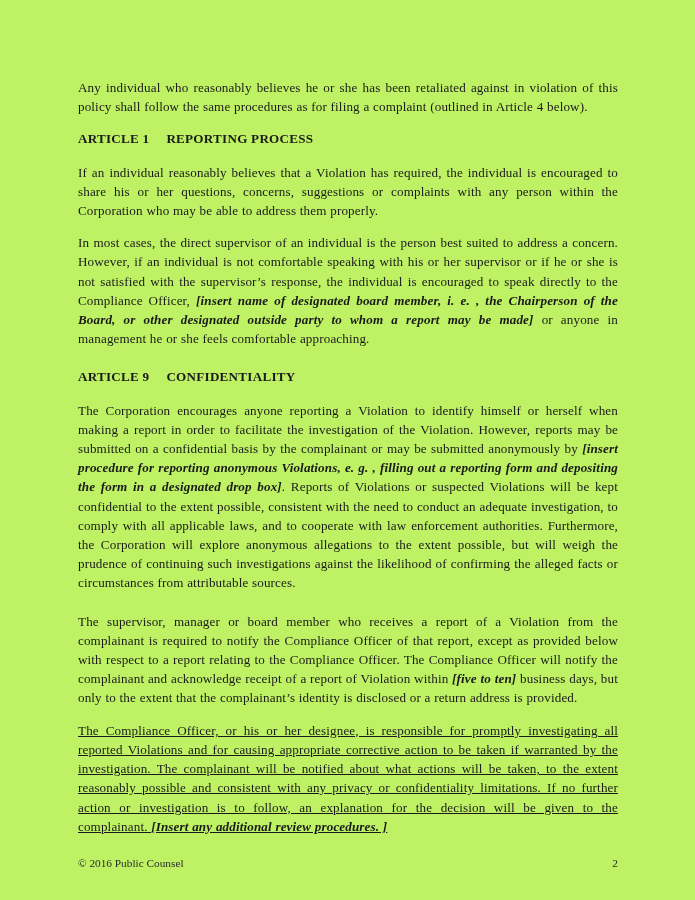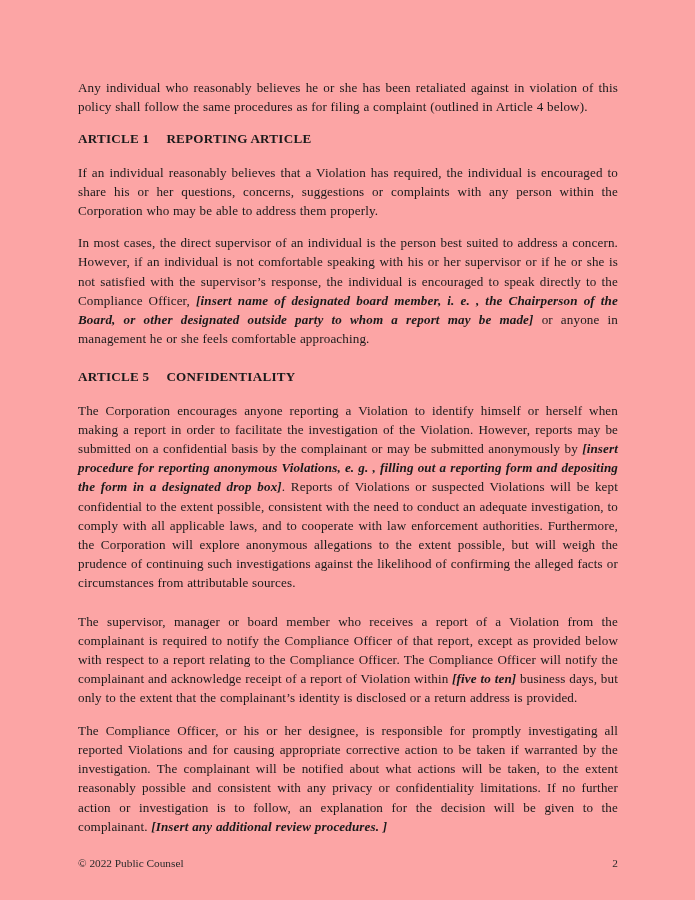--- a/index.html
+++ b/index.html
@@ -13,38 +13,38 @@
     position: relative;
     font-family: "Liberation Serif", "DejaVu Serif", serif;
     color: #1a1a1a;
     overflow: hidden;
   }
   .page {
     position: absolute;
     left: 0; top: 0;
     width: 695px;
     height: 900px;
-    background: #fca5a5;
+    background: #bef264;
   }
   .content {
     position: absolute;
     left: 78px;
     top: 78px;
     width: 540px;
   }
   p.body-par {
     margin: 0 0 13px 0;
     font-size: 13.1px;
     line-height: 19.2px;
     text-align: justify;
     text-justify: inter-word;
     letter-spacing: 0.01em;
     word-spacing: 0.02em;
   }
-  p.body-par:last-child { margin-bottom: 0; }
+  p.body-par:last-child { margin-bottom: 0; text-decoration: underline; }
   h2.article-heading {
     margin: 0 0 14px 0;
     font-size: 13.1px;
     line-height: 19.2px;
     font-weight: bold;
     letter-spacing: 0.02em;
     text-align: left;
   }
   h2.article-heading .art-num { }
   h2.article-heading .art-gap {
@@ -73,42 +73,42 @@
 </head>
 <body>
 
 <div class="page">
 
   <div class="content">
 
     <p class="body-par">Any individual who reasonably believes he or she has been retaliated against in violation of this policy shall follow the same procedures as for filing a complaint (outlined in Article 4 below).</p>
 
     <h2 class="article-heading">
-      <span class="art-num">ARTICLE 1</span><span class="art-gap"></span><span class="art-title">REPORTING ARTICLE</span>
+      <span class="art-num">ARTICLE 1</span><span class="art-gap"></span><span class="art-title">REPORTING PROCESS</span>
     </h2>
 
     <p class="body-par">If an individual reasonably believes that a Violation has required, the individual is encouraged to share his or her questions, concerns, suggestions or complaints with any person within the Corporation who may be able to address them properly.</p>
 
     <p class="body-par"><span>In most cases, the direct supervisor of an individual is the person best suited to address a concern.  However, if an individual is not comfortable speaking with his or her supervisor or if he or she is not satisfied with the supervisor’s response, the individual is encouraged to speak directly to the Compliance Officer, </span><span class="placeholder">[insert name of designated board member, i. e. , the Chairperson of the Board, or other designated outside party to whom a report may be made]</span><span> or anyone in management he or she feels comfortable approaching.</span></p>
 
     <div class="spacer-before-heading"></div>
 
     <h2 class="article-heading">
-      <span class="art-num">ARTICLE 5</span><span class="art-gap"></span><span class="art-title">CONFIDENTIALITY</span>
+      <span class="art-num">ARTICLE 9</span><span class="art-gap"></span><span class="art-title">CONFIDENTIALITY</span>
     </h2>
 
     <p class="body-par"><span>The Corporation encourages anyone reporting a Violation to identify himself or herself when making a report in order to facilitate the investigation of the Violation.  However, reports may be submitted on a confidential basis by the complainant or may be submitted anonymously by </span><span class="placeholder">[insert procedure for reporting anonymous Violations, e. g. , filling out a reporting form and depositing the form in a designated drop box]</span><span>.   Reports of Violations or suspected Violations will be kept confidential to the extent possible, consistent with the need to conduct an adequate investigation, to comply with all applicable laws, and to cooperate with law enforcement authorities.   Furthermore, the Corporation will explore anonymous allegations to the extent possible, but will weigh the prudence of continuing such investigations against the likelihood of confirming the alleged facts or circumstances from attributable sources.</span></p>
 
     <div class="spacer-before-heading"></div>
 
 
     <p class="body-par"><span>The supervisor, manager or board member who receives a report of a Violation from the complainant is required to notify the Compliance Officer of that report, except as provided below with respect to a report relating to the Compliance Officer.   The Compliance Officer will notify the complainant and acknowledge receipt of a report of Violation within </span><span class="placeholder">[five to ten]</span><span> business days, but only to the extent that the complainant’s identity is disclosed or a return address is provided.</span></p>
 
     <p class="body-par"><span>The Compliance Officer, or his or her designee, is responsible for promptly investigating all reported Violations and for causing appropriate corrective action to be taken if warranted by the investigation.  The complainant will be notified about what actions will be taken, to the extent reasonably possible and consistent with any privacy or confidentiality limitations.  If no further action or investigation is to follow, an explanation for the decision will be given to the complainant.  </span><span class="placeholder">[Insert any additional review procedures. ]</span></p>
 
   </div>
 
   <div class="footer">
-    <span class="copyright">© 2022 Public Counsel</span>
+    <span class="copyright">© 2016 Public Counsel</span>
     <span class="page-num">2</span>
   </div>
 
 </div>
 
 </body></html>

